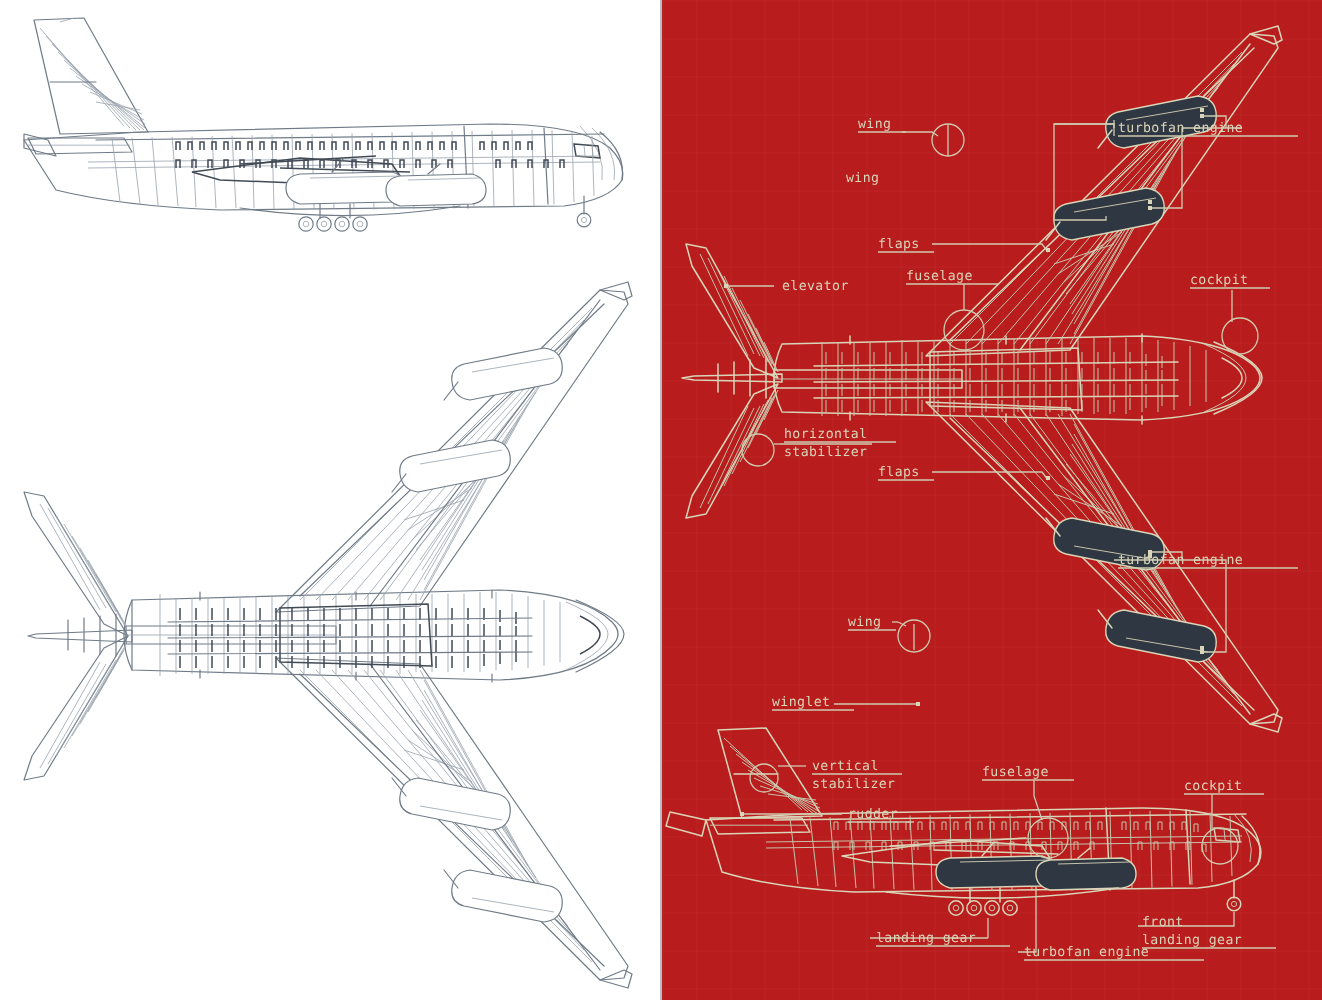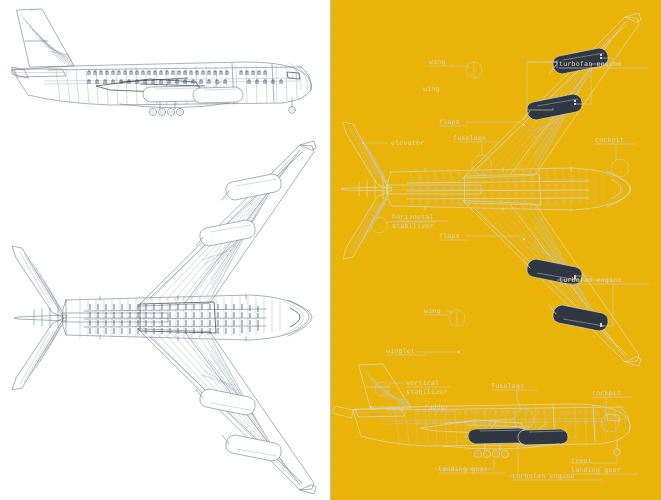--- a/index.html
+++ b/index.html
@@ -13,21 +13,21 @@
     width:331px;height:500px;
     background:#ffffff;
     border-right:1px solid #b9bec6;
     box-sizing:border-box;
     overflow:hidden;
   }
   
   #right-panel{
     position:relative;
     width:330px;height:500px;
-    background:#eab308;
+    background:#b91c1c;
     overflow:hidden;
     text-decoration:underline;
   }
   #right-panel .gridwash{
     position:absolute;inset:0;
     background-image:
       linear-gradient(to right,rgba(255,255,255,.018) 1px,transparent 1px),
       linear-gradient(to bottom,rgba(255,255,255,.018) 1px,transparent 1px);
     background-size:17px 19px;
     pointer-events:none;

